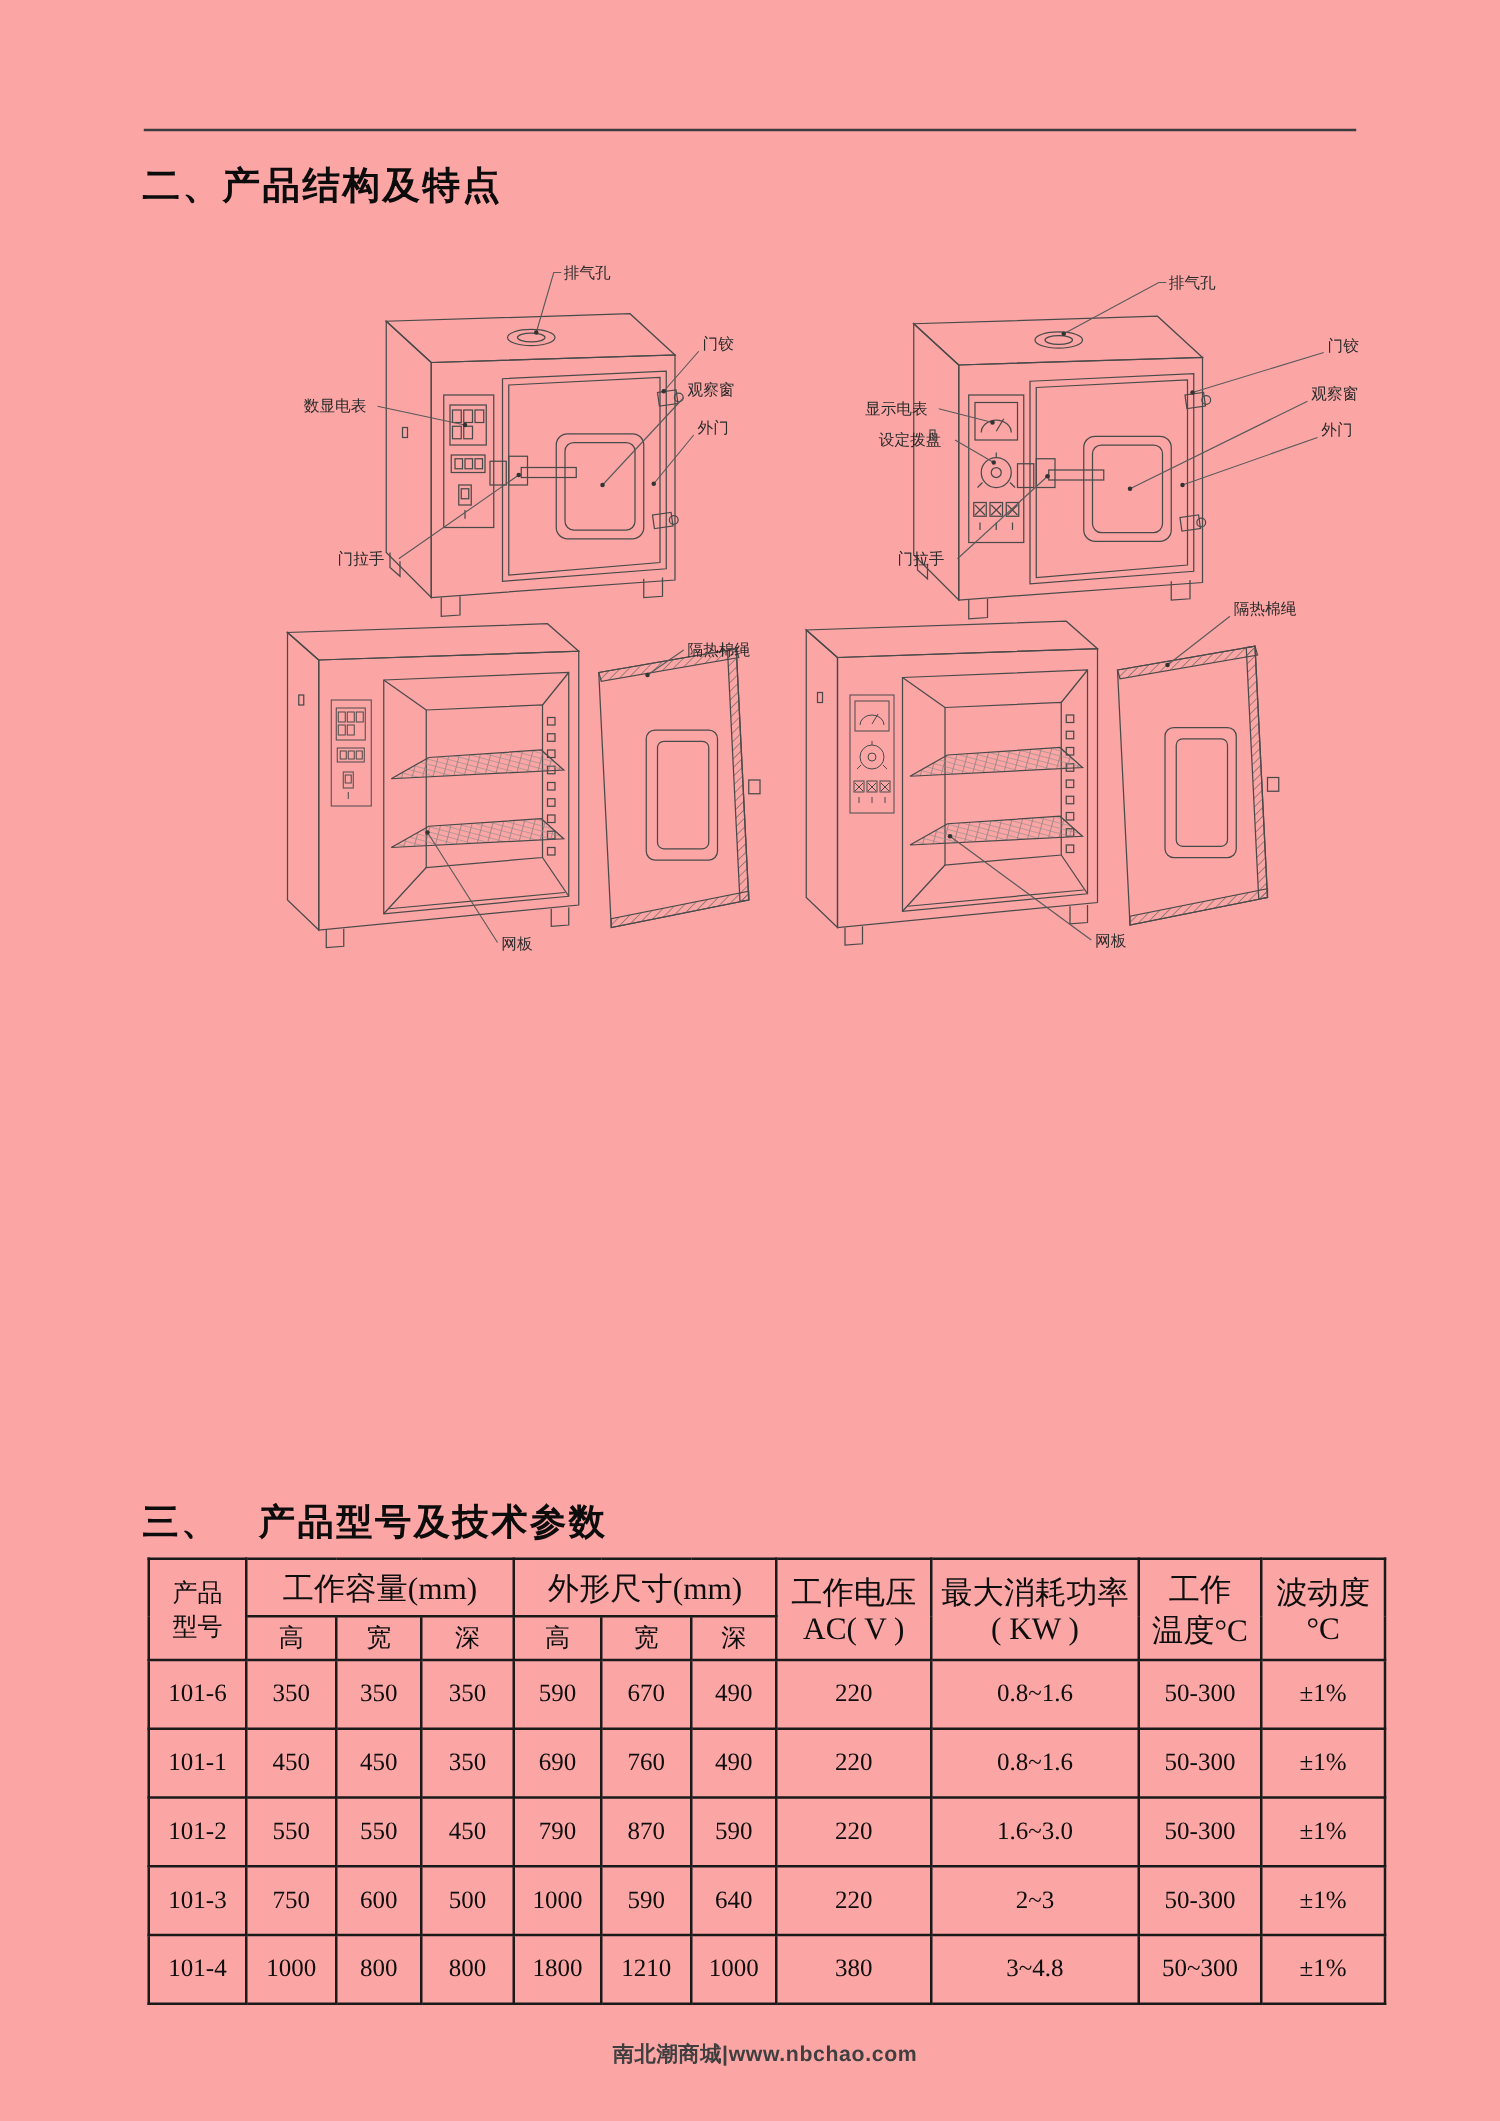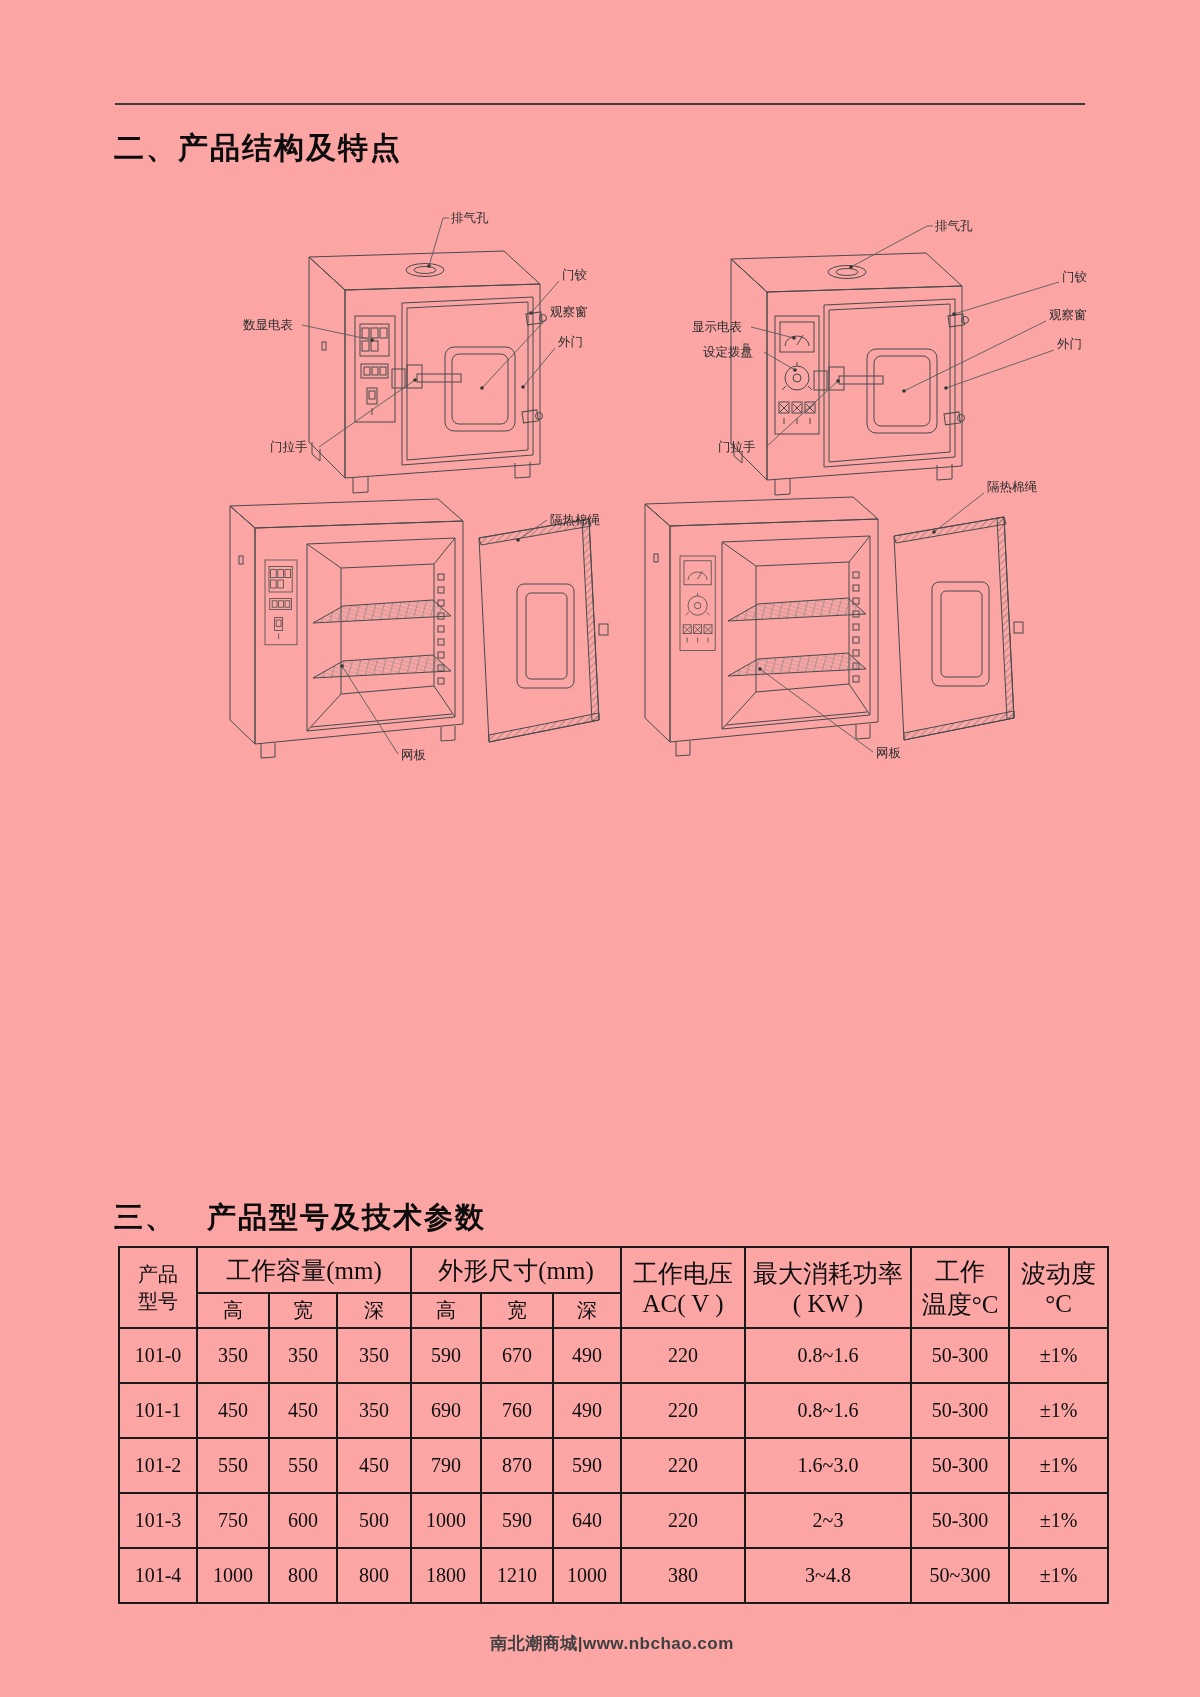--- a/index.html
+++ b/index.html
@@ -279,21 +279,21 @@
         <th>高</th>
         <th>宽</th>
         <th>深</th>
         <th>高</th>
         <th>宽</th>
         <th>深</th>
       </tr>
     </thead>
     <tbody>
       <tr>
-        <td>101-0</td>
+        <td>101-6</td>
         <td>350</td>
         <td>350</td>
         <td>350</td>
         <td>590</td>
         <td>670</td>
         <td>490</td>
         <td>220</td>
         <td>0.8~1.6</td>
         <td>50-300</td>
         <td>±1%</td>

